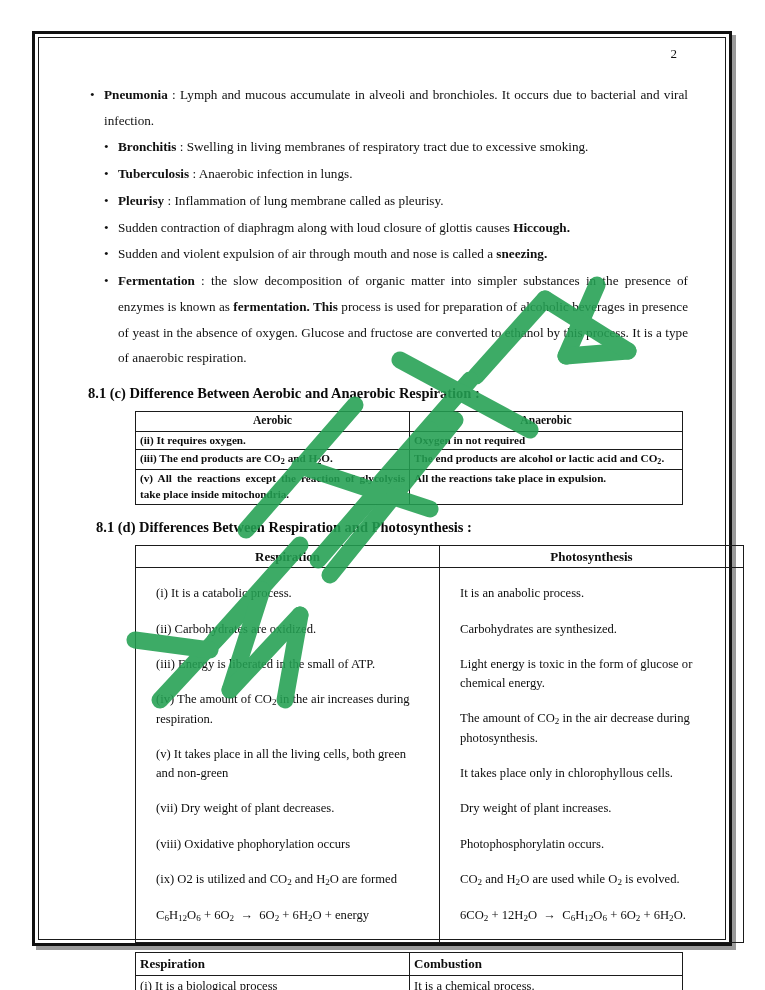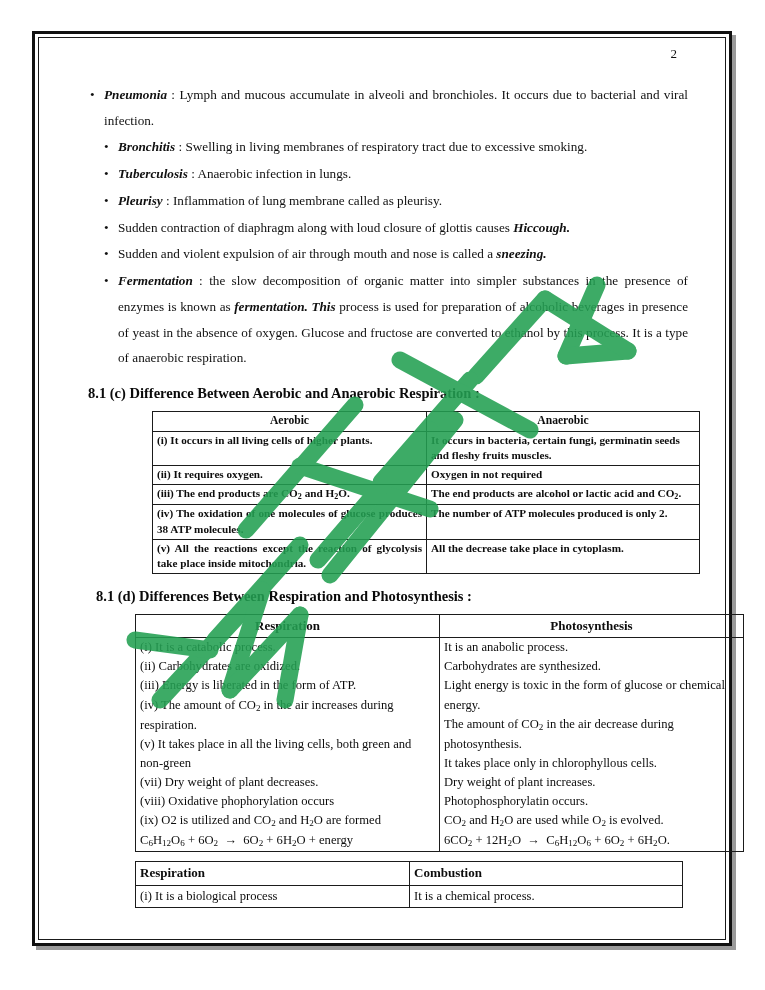--- a/index.html
+++ b/index.html
@@ -78,21 +78,21 @@
     position: relative;
     margin: 0 0 1px 0;
   }
   ul.bullets li.indent { padding-left: 30px; }
   ul.bullets li .bull {
     position: absolute;
     left: 2px;
     top: 0;
   }
   ul.bullets li.indent .bull { left: 16px; }
-  ul.bullets li b { font-weight: bold; font-style: italic; }
+  ul.bullets li b { font-weight: bold; }
   li.tight { line-height: 1.55; }
 
   
   .sec-heading {
     font-size: 14.5px;
     font-weight: bold;
     color: #0a0a0a;
     margin: 14px 0 0 8px;
   }
   .sec-heading.h-c { margin-left: 0px; }
@@ -107,26 +107,26 @@
   table.cmp td, table.cmp th {
     border: 1px solid #1b1b1b;
     vertical-align: top;
     padding: 1px 4px 1px 4px;
     color: #0d0d0d;
   }
   table.cmp th {
     text-align: center;
     font-weight: bold;
   }
-  table.cmp td p { margin: 0; }
+  table.cmp td p { margin: 16px; }
 
   
   #table-aerobic {
     width: 547px;
-    margin-left: 64px;
+    margin-left: 47px;
     font-size: 11.2px;
     line-height: 1.42;
     font-weight: bold;
     padding-left: 48px;
   }
   #table-aerobic th { font-size: 11.6px; }
   #table-aerobic td.just { text-align: justify; }
 
   
   #table-resp-photo {
@@ -216,59 +216,51 @@
       <colgroup>
           <col style="width:274px">
           <col style="width:273px">
         </colgroup>
       <tbody>
           <tr>
         <th>Aerobic</th>
         <th>Anaerobic</th>
       </tr>
       <tr>
-        <td>(i) It occurs in all living cells of higher plants.</td>
-        <td>It occurs in bacteria, certain fungi, germinatin seeds and fleshy fruits muscles.</td>
-      </tr>
-      <tr>
         <td>(ii) It requires oxygen.</td>
         <td>Oxygen in  not required</td>
       </tr>
       <tr>
         <td>(iii) The end products are CO<sub>2</sub> and H<sub>2</sub>O.</td>
         <td>The end products are alcohol or lactic acid and CO<sub>2</sub>.</td>
       </tr>
       <tr>
-        <td class="just">(iv) The oxidation of one molecules of glucose produces 38 ATP molecules.</td>
-        <td>The number of ATP molecules produced is only 2.</td>
-      </tr>
-      <tr>
         <td class="just">(v) All the reactions except the reaction of glycolysis take place inside mitochondria.</td>
-        <td>All the decrease take place in cytoplasm.</td>
+        <td>All the reactions take place in expulsion.</td>
       </tr>
     </tbody>
       </table>
 
     <div class="sec-heading">8.1 (d) Differences Between Respiration and Photosynthesis :</div>
 
     <table class="cmp" id="table-resp-photo">
       <colgroup>
           <col style="width:304px">
           <col style="width:304px">
         </colgroup>
       <tbody>
           <tr>
         <th>Respiration</th>
         <th>Photosynthesis</th>
       </tr>
       <tr>
         <td>
           <p>(i) It is a catabolic process.</p>
           <p>(ii) Carbohydrates are oxidized.</p>
-          <p>(iii) Energy is liberated in the form of ATP.</p>
+          <p>(iii) Energy is liberated in the small of ATP.</p>
           <p class="just">(iv) The amount of CO<sub>2</sub> in the air increases during respiration.</p>
           <p>(v) It takes place in all the living cells, both green and non-green</p>
           <p>(vii) Dry weight of plant decreases.</p>
           <p>(viii) Oxidative phophorylation occurs</p>
           <p class="just">(ix) O2 is utilized and CO<sub>2</sub> and H<sub>2</sub>O are formed</p>
           <p>C<sub>6</sub>H<sub>12</sub>O<sub>6</sub> + 6O<sub>2</sub> &nbsp;→&nbsp; 6O<sub>2</sub> + 6H<sub>2</sub>O + energy</p>
         </td>
         <td>
           <p>It is an anabolic process.</p>
           <p>Carbohydrates are synthesized.</p>

